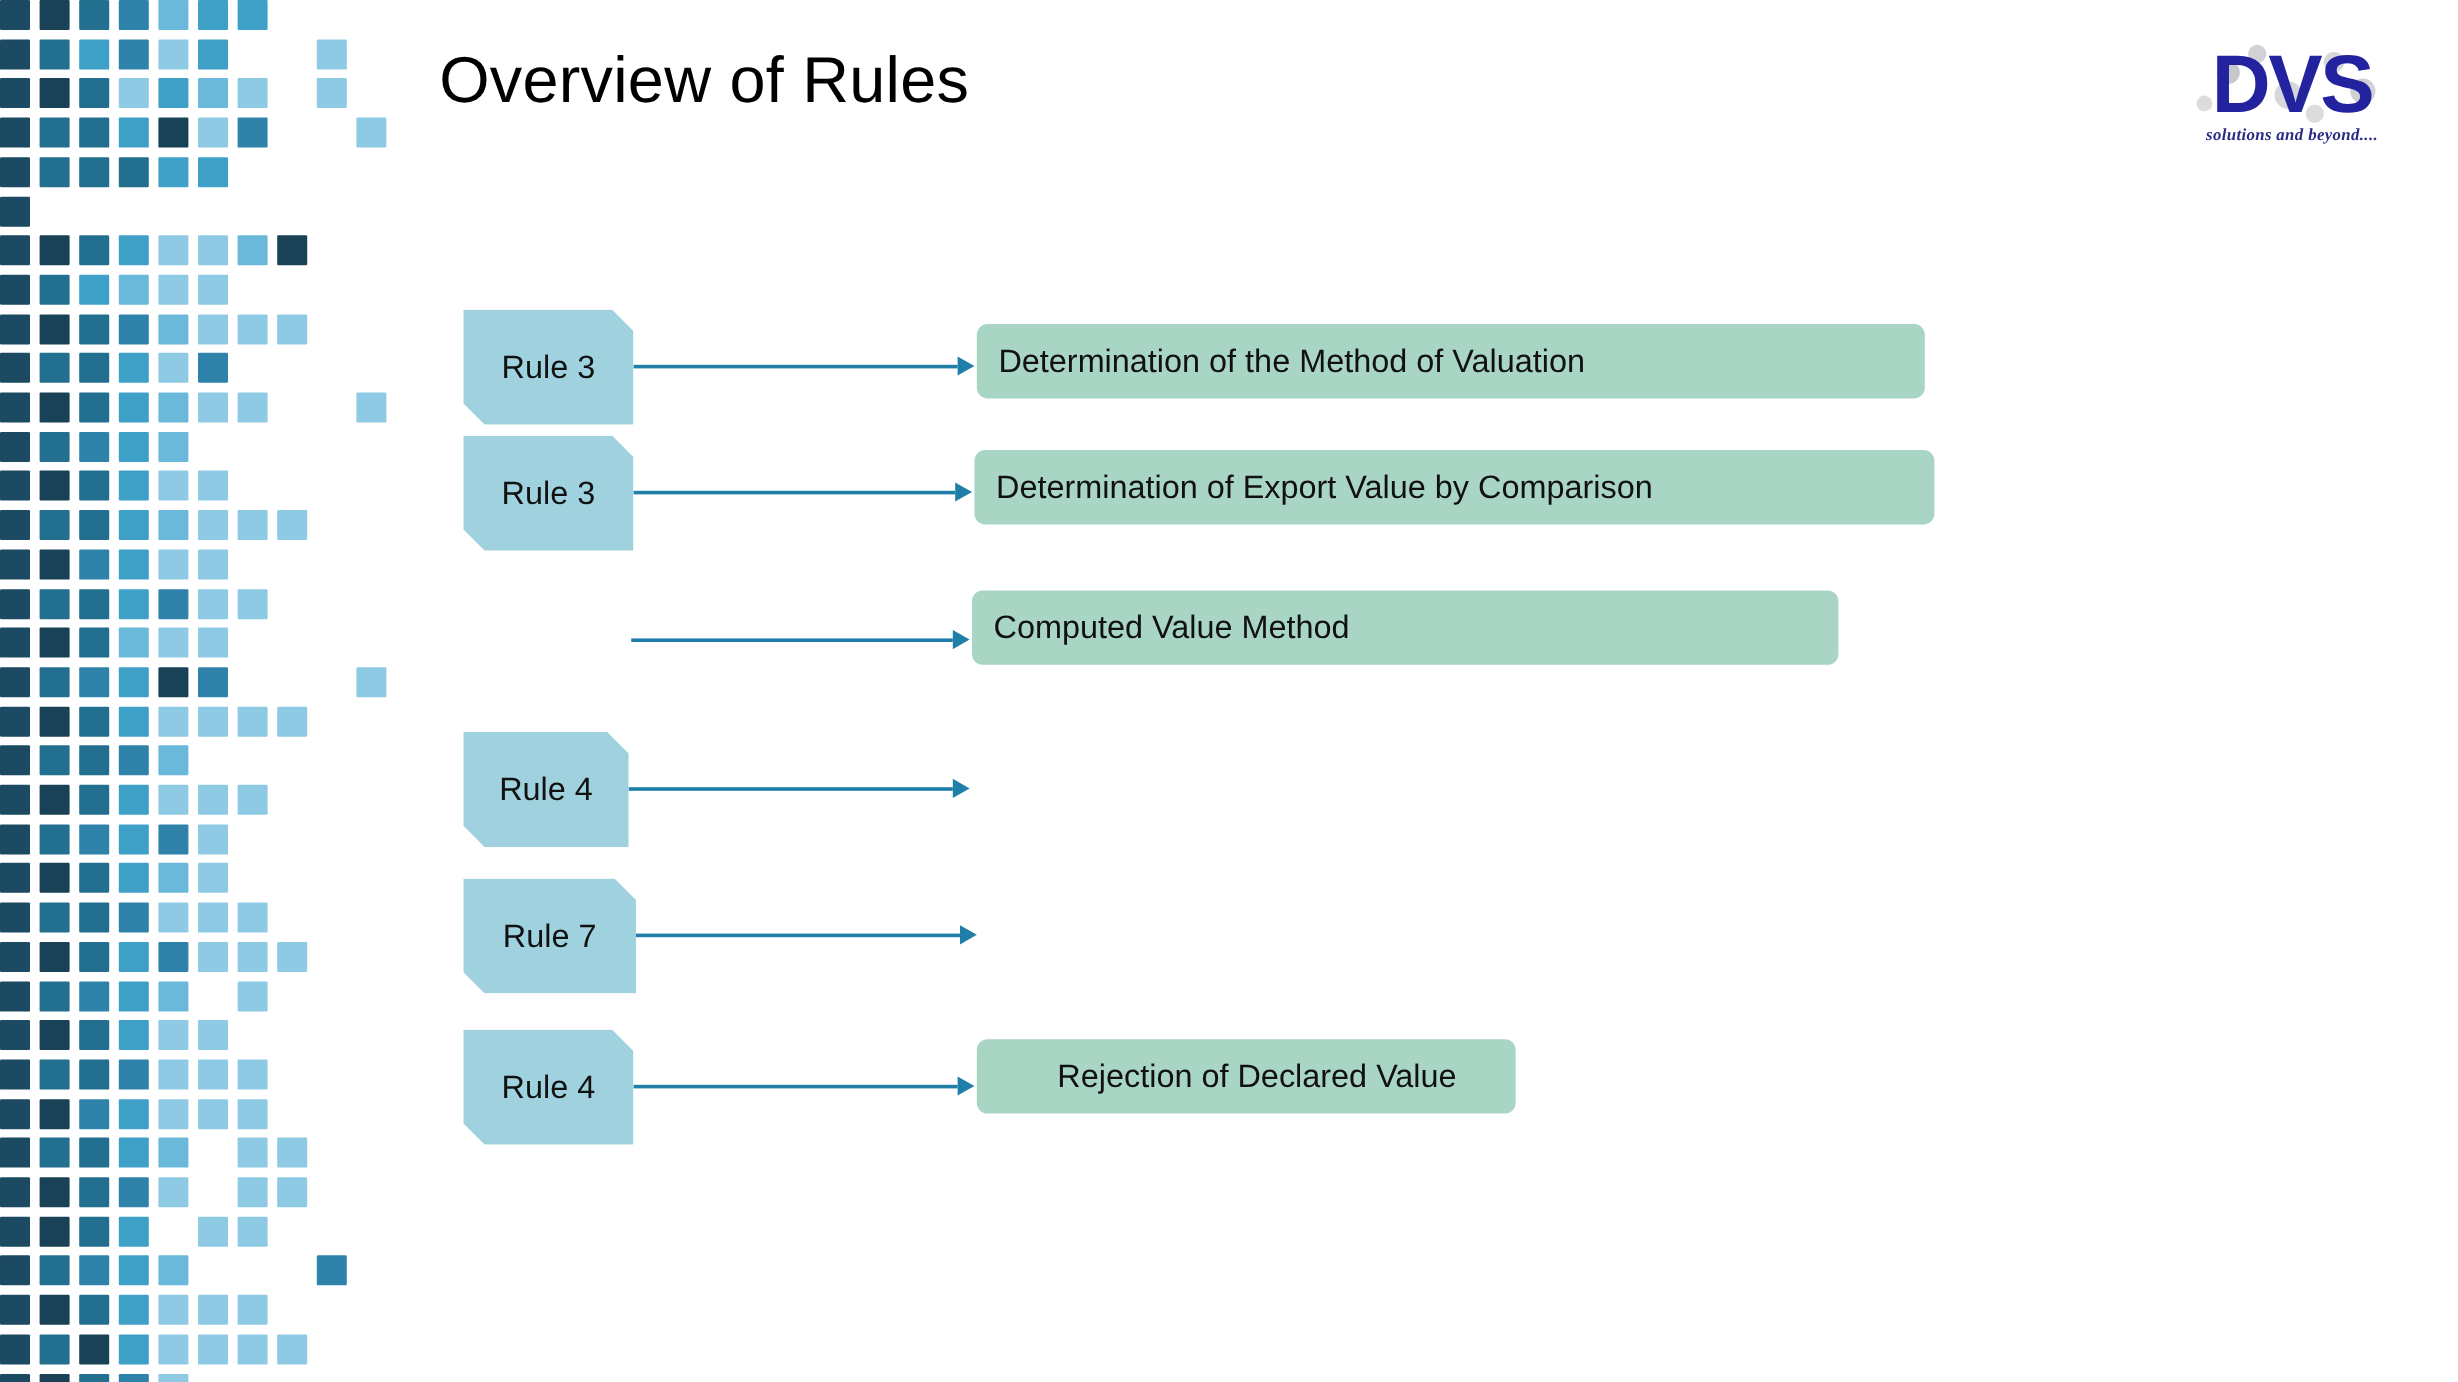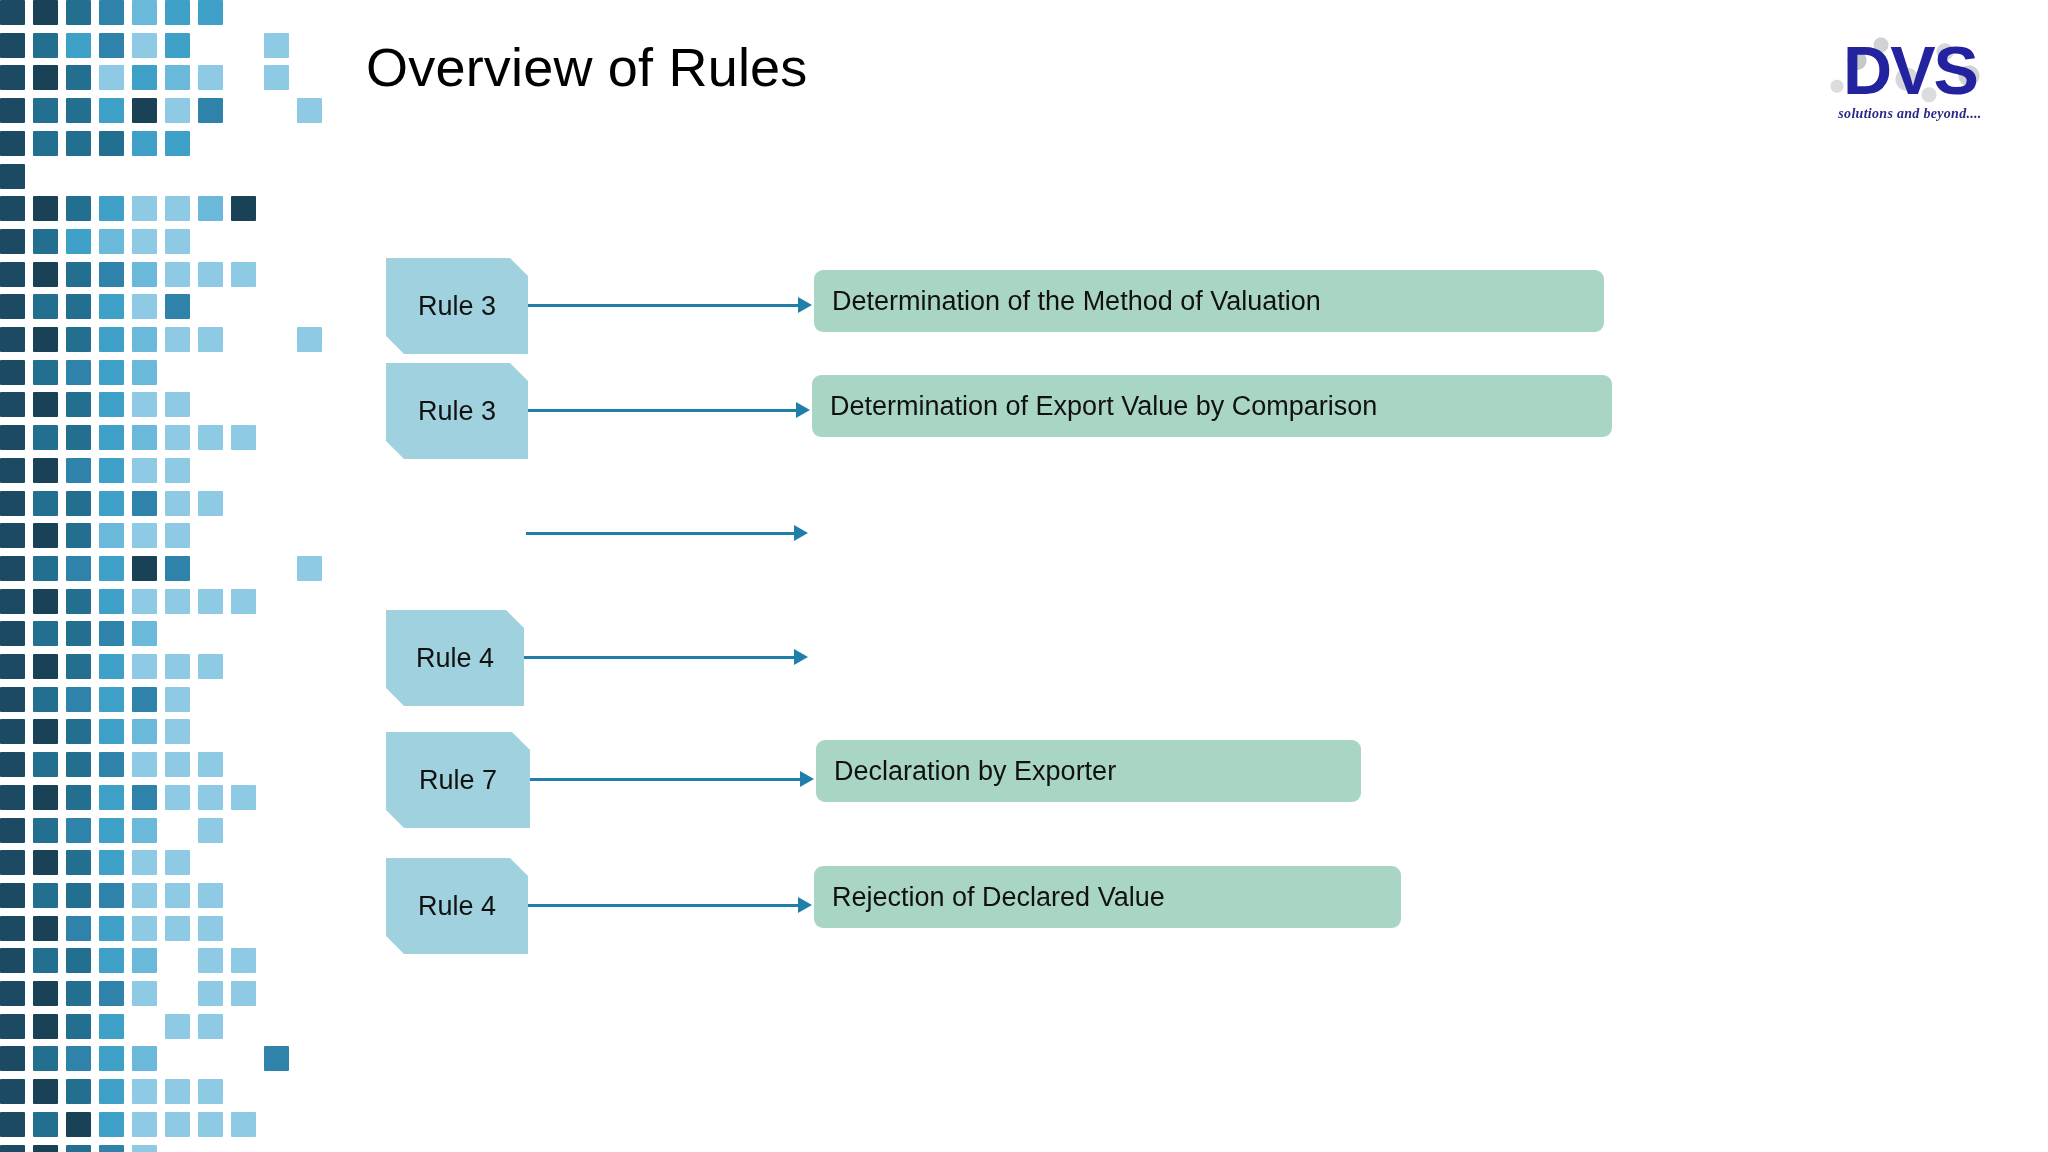--- a/index.html
+++ b/index.html
@@ -423,36 +423,36 @@
       <div class="rule-chip" style="left: 386px; top: 363px; width: 142px; background: rgb(159, 210, 222);">
         <span>Rule 3</span>
       </div>
       <div class="connector" style="left: 528px; top: 409px; width: 268px; background: rgb(31, 127, 168);"></div>
       <div class="arrow-head" style="left: 796px; top: 402px; border-left-color: rgb(31, 127, 168);"></div>
       <div class="desc-box" style="left: 812px; top: 375px; width: 800px; background: rgb(169, 214, 196);">
         <span>Determination of Export Value by Comparison</span>
       </div>
       <div class="connector" style="left: 526px; top: 532px; width: 268px; background: rgb(31, 127, 168);"></div>
       <div class="arrow-head" style="left: 794px; top: 525px; border-left-color: rgb(31, 127, 168);"></div>
+      <div class="desc-box" style="left: 810px; top: 492px; width: 722px; background: rgb(169, 214, 196);">
+        <span>Computed Value Method</span>
+      </div>
       <div class="rule-chip" style="left: 386px; top: 610px; width: 138px; background: rgb(159, 210, 222);">
         <span>Rule 4</span>
       </div>
       <div class="connector" style="left: 524px; top: 656px; width: 270px; background: rgb(31, 127, 168);"></div>
       <div class="arrow-head" style="left: 794px; top: 649px; border-left-color: rgb(31, 127, 168);"></div>
       <div class="rule-chip" style="left: 386px; top: 732px; width: 144px; background: rgb(159, 210, 222);">
         <span>Rule 7</span>
       </div>
       <div class="connector" style="left: 530px; top: 778px; width: 270px; background: rgb(31, 127, 168);"></div>
       <div class="arrow-head" style="left: 800px; top: 771px; border-left-color: rgb(31, 127, 168);"></div>
-      <div class="desc-box" style="left: 816px; top: 740px; width: 545px; background: rgb(169, 214, 196);">
-        <span>Declaration by Exporter</span>
-      </div>
       <div class="rule-chip" style="left: 386px; top: 858px; width: 142px; background: rgb(159, 210, 222);">
         <span>Rule 4</span>
       </div>
       <div class="connector" style="left: 528px; top: 904px; width: 270px; background: rgb(31, 127, 168);"></div>
       <div class="arrow-head" style="left: 798px; top: 897px; border-left-color: rgb(31, 127, 168);"></div>
-      <div class="desc-box" style="left: 814px; top: 866px; width: 587px; background: rgb(169, 214, 196);">
+      <div class="desc-box" style="left: 814px; top: 866px; width: 449px; background: rgb(169, 214, 196); justify-content: center;">
         <span>Rejection of Declared Value</span>
       </div>
     </div>
 
 </div>
 
 </body></html>

